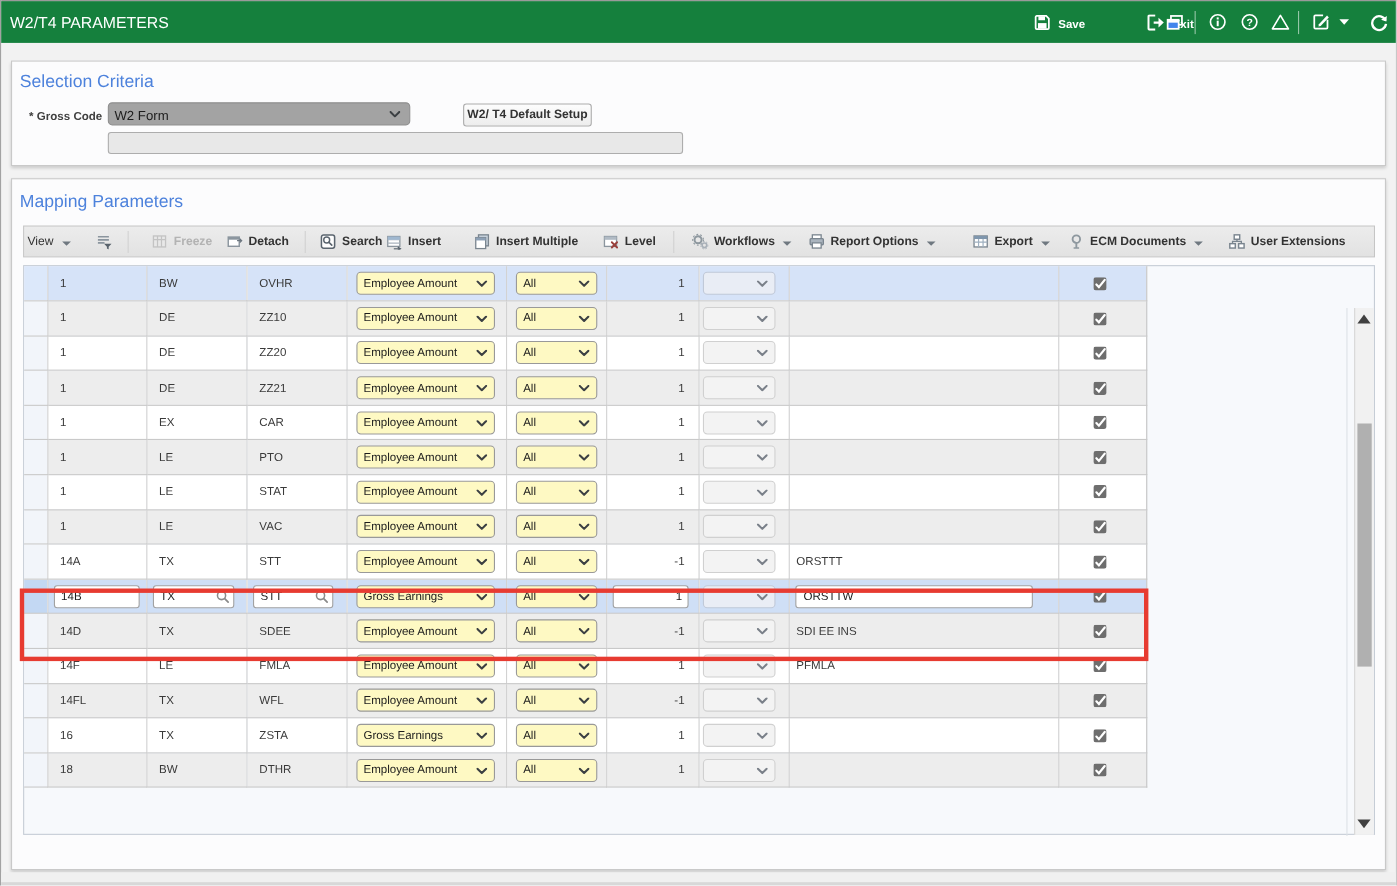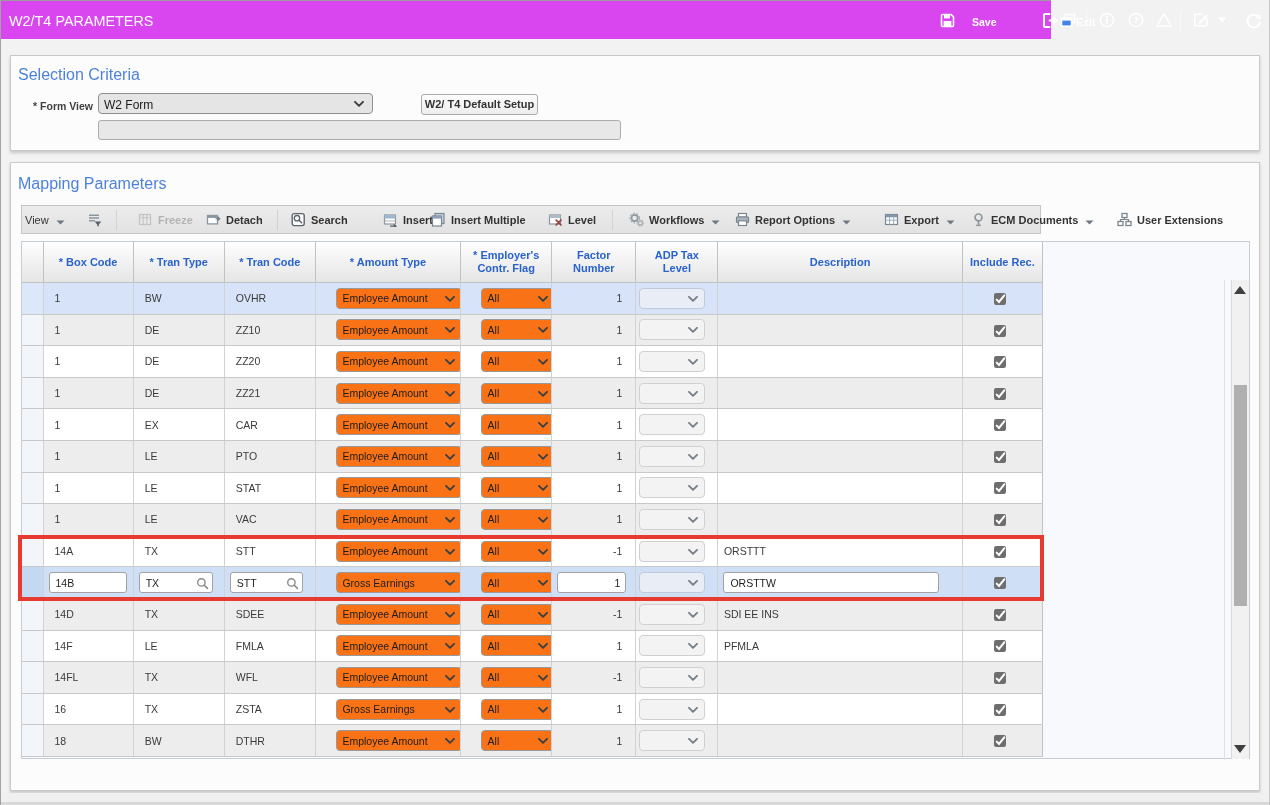--- a/index.html
+++ b/index.html
@@ -1,44 +1,44 @@
 <!DOCTYPE html>
 <html><head><meta charset="utf-8">
 <style>
 * { margin:0; padding:0; box-sizing:border-box; }
 html,body { width:1270px; height:805px; overflow:hidden; }
 body { font-family:"Liberation Sans", sans-serif; background:#f2f2f2; position:relative;
   border-left:1px solid #a2a2a2; border-right:1px solid #c7c7c7; }
 
 
-#tbar { position:absolute; left:0; top:1px; width:1050px; height:38px; background:#d946ef; }
+#tbar { position:absolute; left:0; top:1px; width:1268px; height:38px; background:#15803d; }
 #tbar:before { content:""; position:absolute; left:0; top:-1px; width:100%; height:1px; background:#9a9a9a; }
 #ttl { position:absolute; left:8px; top:12px; color:#fff; font-size:14.4px; }
 .ticon { position:absolute; top:0; height:38px; display:flex; align-items:center; }
-.tlbl { color:#fff; font-size:10.5px; font-weight:bold; margin-left:17px; margin-top:3px;text-align:center; }
+.tlbl { color:#fff; font-size:10.5px; font-weight:bold; margin-left:7px; margin-top:3px;text-align:center; }
 .vsep { position:absolute; top:9px; width:1px; height:21px; background:rgba(255,255,255,0.55); }
 
 
 .panel { position:absolute; left:9px; width:1250px; background:#fcfcfd; border:1px solid #c9c9c9;
   box-shadow:0 2px 3px rgba(0,0,0,0.18); }
 #p1 { top:55px; height:96px;padding-left:12px; }
 #p2 { top:162px; height:629px; }
 .ptitle { position:absolute; left:7px; color:#4d82dc; font-size:16px; }
 
 
 #lbl-fc { position:absolute; left:0px; top:44px; width:82px; text-align:right; font-size:10.5px; font-weight:bold; color:#404040; }
-#sel-fc { position:absolute; left:87px; top:37px; width:275px; height:21px; background:#e5e5e5; border:1px solid #8f8f8f; border-radius:4px; }
+#sel-fc { position:absolute; left:87px; top:37px; width:275px; height:21px; background:#a3a3a3; border:1px solid #8f8f8f; border-radius:4px; }
 #sel-fc .st { position:absolute; left:5px; top:3.5px; font-size:12px; color:#1c1c1c; }
 #sel-fc svg { position:absolute; right:8px; top:7px; }
 #btn-setup { position:absolute; left:410px; top:38px; width:117px; height:21px; background:linear-gradient(#fdfdfd,#ededed);
   border:1px solid #ababab; border-radius:3px; font-size:11px; font-weight:bold; color:#333; text-align:center; line-height:19px; }
 #inp-dis { position:absolute; left:87px; top:64px; width:523px; height:20px; background:#e8e8e8; border:1px solid #adadad; border-radius:3px; }
 
 
-#toolbar { position:absolute; left:10px; top:42px; width:1020px; height:29px;
+#toolbar { position:absolute; left:10px; top:42px; width:1229px; height:29px;
   background:linear-gradient(#ececec,#e2e2e2); border:1px solid #c5c5c5; }
 .tb { position:absolute; top:0; height:27px; display:flex; align-items:center; }
 .tb .lb { font-size:11px; font-weight:bold; color:#333; margin-left:5px; white-space:nowrap; }
 .tb .lbd { font-size:11px; font-weight:bold; color:#b3b3b3; margin-left:5px; }
 .tb .ca { margin-left:7px; }
 .tbsep { position:absolute; top:4px; width:1px; height:20px; background:#d2d2d2; }
 
 
 #gridwrap { position:absolute; left:10px; top:78px; width:1229px; height:518px;
   background:#f7f9fc; border:1px solid #c6cdd6; }
@@ -59,22 +59,22 @@
 td.hcell { background:#f2f5fa !important; }
 tr.sel1 td.hcell { background:#dce8fa !important; }
 tr.edit td.hcell { background:#c3d8f3 !important; }
 td.t { padding-left:11px; }
 td.fac { text-align:right; padding-right:13px; }
 td.desc { padding-left:5.5px; }
 td.ck { text-align:center; padding-right:5px; }
 td.ck svg { vertical-align:middle; }
 td.adp { text-align:left; }
 
-.sel { display:inline-flex; align-items:center; position:relative; height:21px; background:#f97316;
-  border:1px solid #999; border-radius:4px; margin-left:20px; vertical-align:middle; }
+.sel { display:inline-flex; align-items:center; position:relative; height:21px; background:#fef9c3;
+  border:1px solid #999; border-radius:4px; margin-left:8px; vertical-align:middle; }
 .sel .st { font-size:10.5px; color:#1c1c1c; margin-left:5.5px; }
 .sel .chev { position:absolute; right:6px; top:7px; }
 .sel.dis { background:#f3f3f3; border-color:#d0d0d0; }
 tr.sel1 .sel.dis, tr.edit .sel.dis { background:#e9edf5; border-color:#c0c9d8; }
 .adp .sel { margin-left:3px; }
 .inp { display:inline-flex; align-items:center; position:relative; height:21px; background:#fff;
   border:1px solid #a2a2a2; border-radius:3px; margin-left:5px; vertical-align:middle; }
 .inp .it { font-size:10.5px; color:#1c1c1c; margin-left:6px; }
 .inp.num { justify-content:flex-end; }
 .inp.num .it { margin:0 5px 0 0; }
@@ -152,21 +152,21 @@
   <div class="ticon" style="left:1244px">
       <svg width="17" height="17" viewBox="0 0 17 17">
         <path d="M14.6 6.7 A6.3 6.3 0 1 0 15 9.8" fill="none" stroke="#fff" stroke-width="2.1"></path>
         <path d="M15.8 2.6 L15.3 7.6 L10.5 6 Z" fill="#fff"></path>
       </svg>
     </div>
 </div>
 
 <div class="panel" id="p1">
   <div class="ptitle" style="top:10px">Selection Criteria</div>
-  <div id="lbl-fc">* Form View</div>
+  <div id="lbl-fc">* Gross Code</div>
   <div id="sel-fc">
       <span class="st">W2 Form</span>
       <svg class="chev" width="10" height="6" viewBox="0 0 10 6">
         <path d="M1 0.8 L5 4.8 L9 0.8" stroke="#3c4043" stroke-width="1.9" fill="none" stroke-linecap="round" stroke-linejoin="round"></path>
       </svg>
     </div>
   <div id="btn-setup">W2/ T4 Default Setup</div>
   <div id="inp-dis"></div>
 </div>
 
@@ -205,21 +205,21 @@
         <span class="lb">Detach</span>
       </div>
     <div class="tb" style="left:269px">
         <svg width="15" height="15" viewBox="0 0 15 15">
           <rect x="1.2" y="1.6" width="12" height="12" rx="2" fill="#fdfdfd" stroke="#5a646e" stroke-width="1.4"></rect>
           <circle cx="6" cy="6.2" r="2.7" fill="none" stroke="#5a646e" stroke-width="1.3"></circle>
           <path d="M8 8.2 L10.6 10.8" stroke="#5a646e" stroke-width="1.5" stroke-linecap="round"></path>
         </svg>
         <span class="lb">Search</span>
       </div>
-    <div class="tb" style="left:361px">
+    <div class="tb" style="left:329px">
         <svg width="15" height="15" viewBox="0 0 15 15">
           <rect x="1.5" y="3" width="11" height="9" fill="#fff" stroke="#8b959e" stroke-width="1.2"></rect>
           <path d="M1.5 6 h11 M1.5 9 h11" stroke="#aab4be" stroke-width="1"></path>
           <rect x="1.5" y="3" width="11" height="3" fill="#9fb7cf"></rect>
           <path d="M7 14.2 h6 m-2.4 -1.6 l2.4 1.6 l-2.4 1.6" stroke="#55606a" stroke-width="1.2" fill="none"></path>
         </svg>
         <span class="lb">Insert</span>
       </div>
     <div class="tb" style="left:409px">
         <svg width="15" height="15" viewBox="0 0 15 15">
@@ -301,32 +301,20 @@
           <col class="c2">
           <col class="c3">
           <col class="c4">
           <col class="c5">
           <col class="c6">
           <col class="c7">
           <col class="c8">
           <col class="c9">
         </colgroup>
       <tbody>
-          <tr>
-        <th></th>
-            <th>* Box Code</th>
-            <th>* Tran Type</th>
-            <th>* Tran Code</th>
-            <th>* Amount Type</th>
-        <th>* Employer's<br>Contr. Flag</th>
-            <th>Factor<br>Number</th>
-            <th>ADP Tax<br>Level</th>
-            <th>Description</th>
-            <th>Include Rec.</th>
-      </tr>
 <tr class="sel1">
             <td class="hcell"></td>
 <td class="t">1</td>
 <td class="t">BW</td>
 <td class="t">OVHR</td>
 <td><span class="sel" style="width:126px">
                 <span class="st">Employee Amount</span>
                 <svg class="chev" width="10" height="6" viewBox="0 0 10 6">
                   <path d="M1 0.8 L5 4.8 L9 0.8" stroke="#3c4043" stroke-width="1.9" fill="none" stroke-linecap="round" stroke-linejoin="round"></path>
                 </svg>

